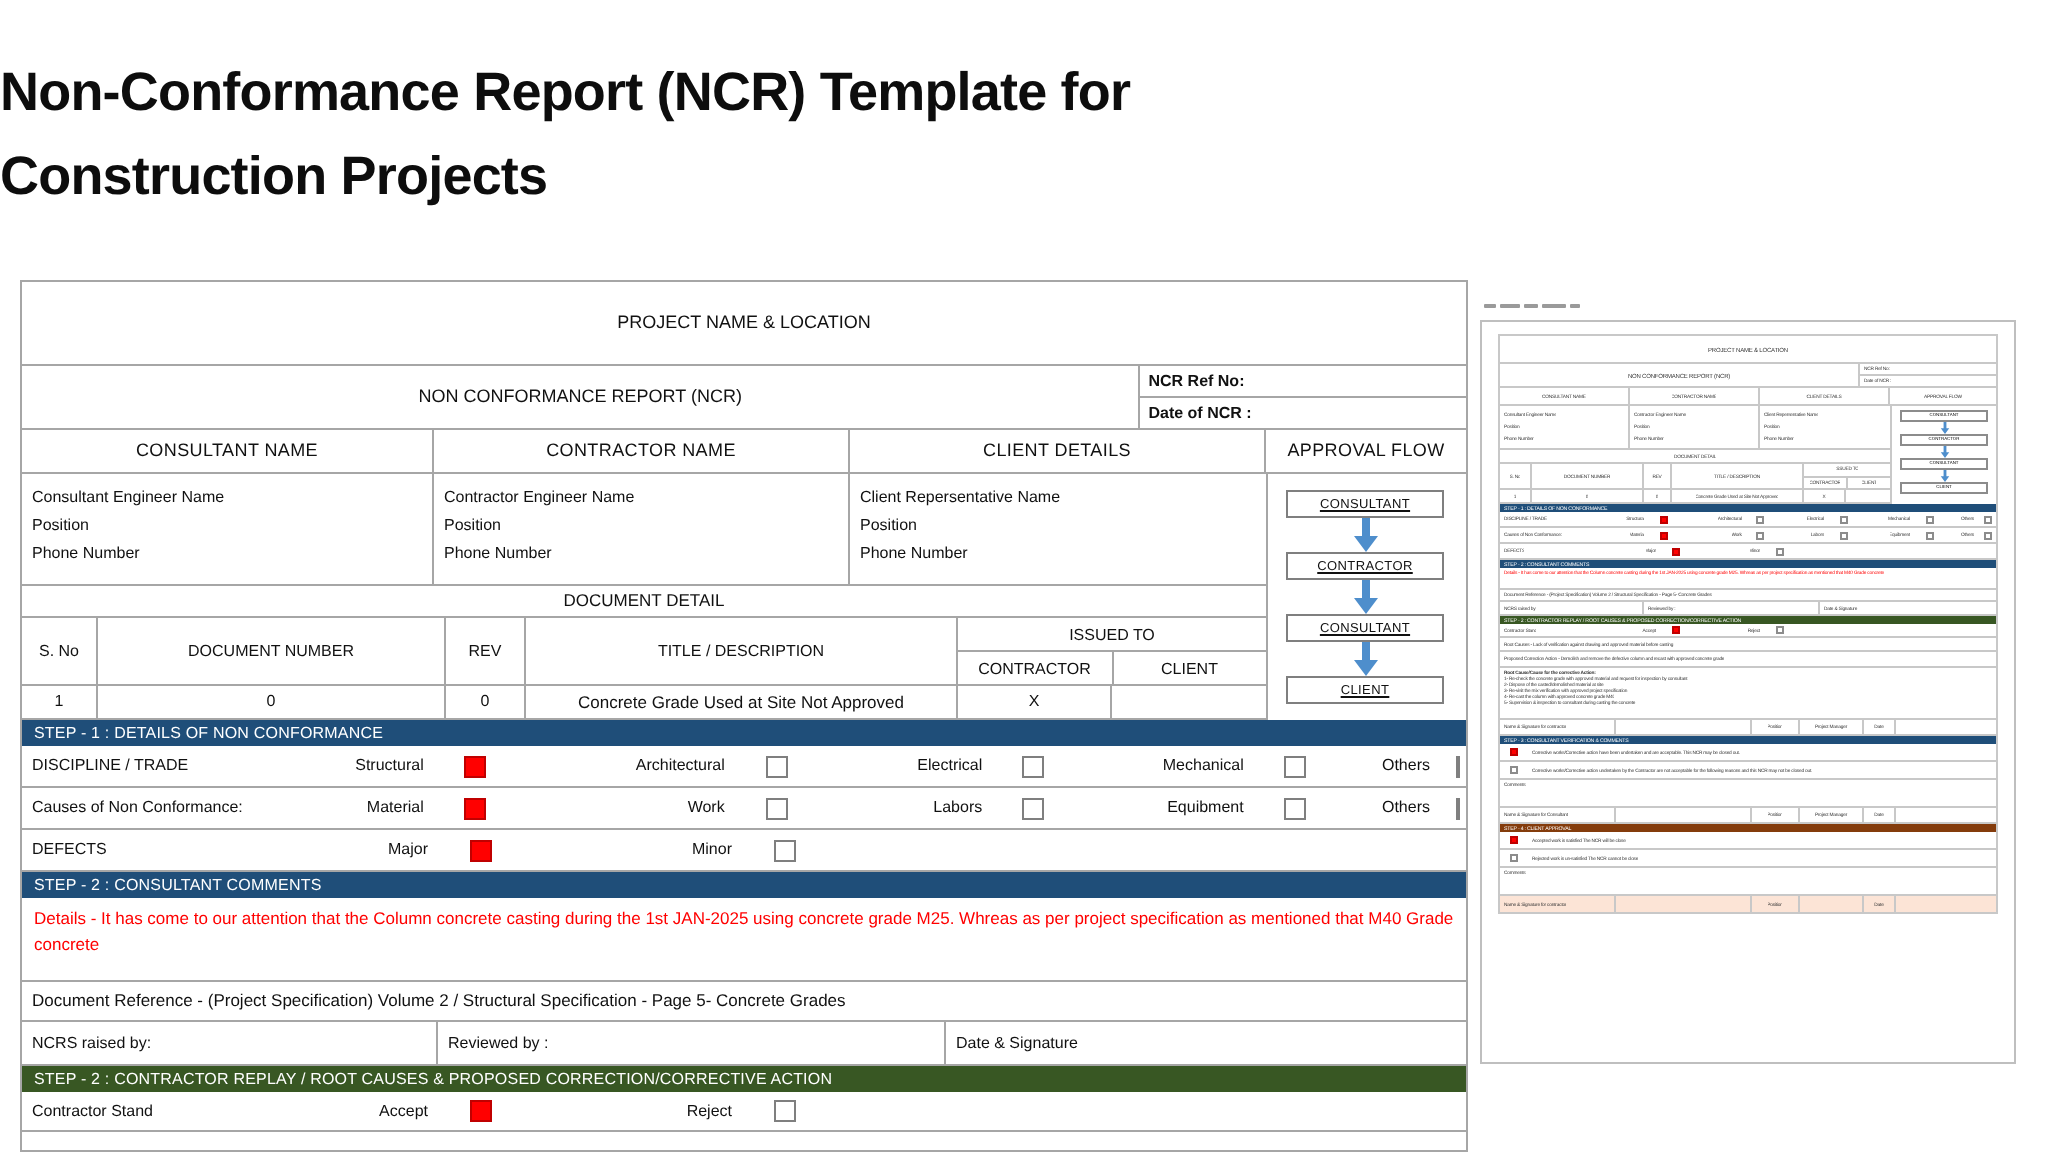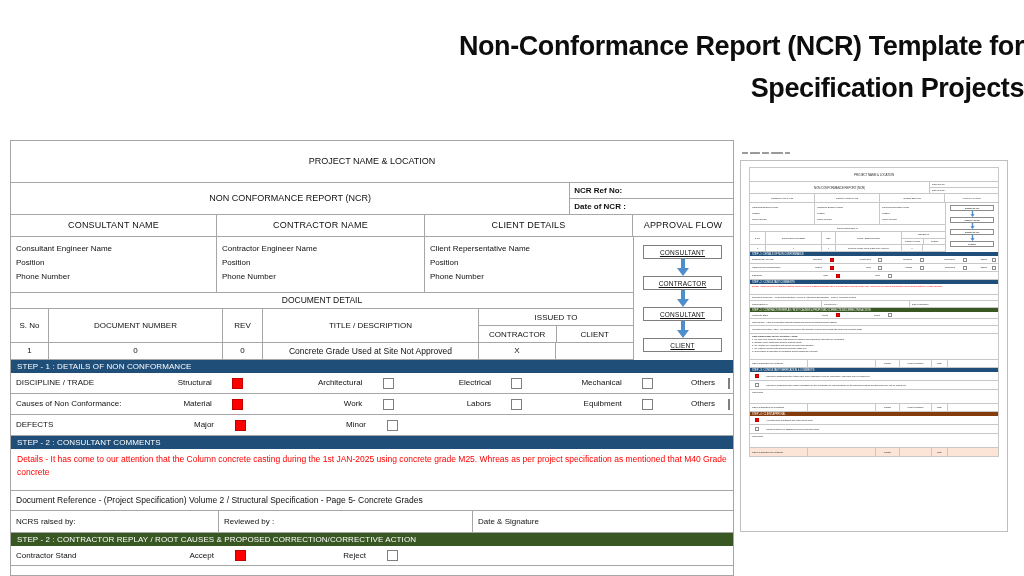--- a/index.html
+++ b/index.html
@@ -7,21 +7,21 @@
     width: 1024px; height: 576px;
     background: #ffffff;
     font-family: "Liberation Sans", sans-serif;
     overflow: hidden;
   }
   #slide { position: relative; width: 1024px; height: 576px; background: #fff; }
 
   
   .title-block {
     position: absolute; left: 0; top: 26px; width: 1024px;
-    text-align: right;
+    text-align: left;
   }
   .title-line {
     font-size: 27px; font-weight: bold; color: #0d0d0d;
     letter-spacing: -0.4px; line-height: 1.55;
   }
 
   
   .form {
     position: absolute; left: 10px; top: 140px;
     width: 724px; height: 436px;
@@ -92,21 +92,21 @@
   .t-red { color: #ff0000; }
   .peach { background: #fce4d6; }
 </style>
 </head>
 <body>
 
 <div id="slide">
 
   <div class="title-block">
     <div class="title-line">Non-Conformance Report (NCR) Template for</div>
-    <div class="title-line">Specification Projects</div>
+    <div class="title-line">Construction Projects</div>
   </div>
 
   <div class="form">
 
     <div class="row band-proj">
       <div class="cell ctr" style="flex:1;border-right:none;font-size:9px;">PROJECT NAME &amp; LOCATION</div>
     </div>
 
     <div class="row band-ncr">
       <div class="cell ctr" style="width:560px;font-size:9px;">NON CONFORMANCE REPORT (NCR)</div>

